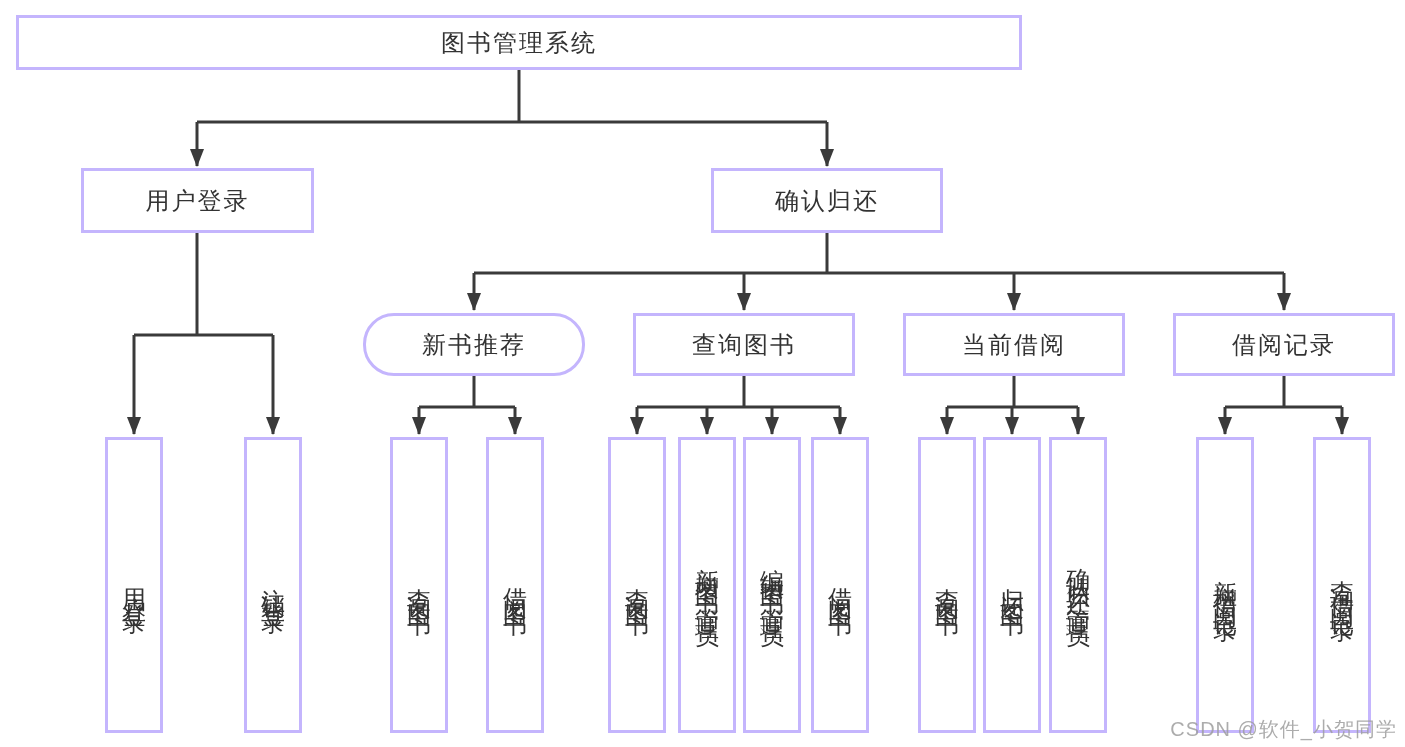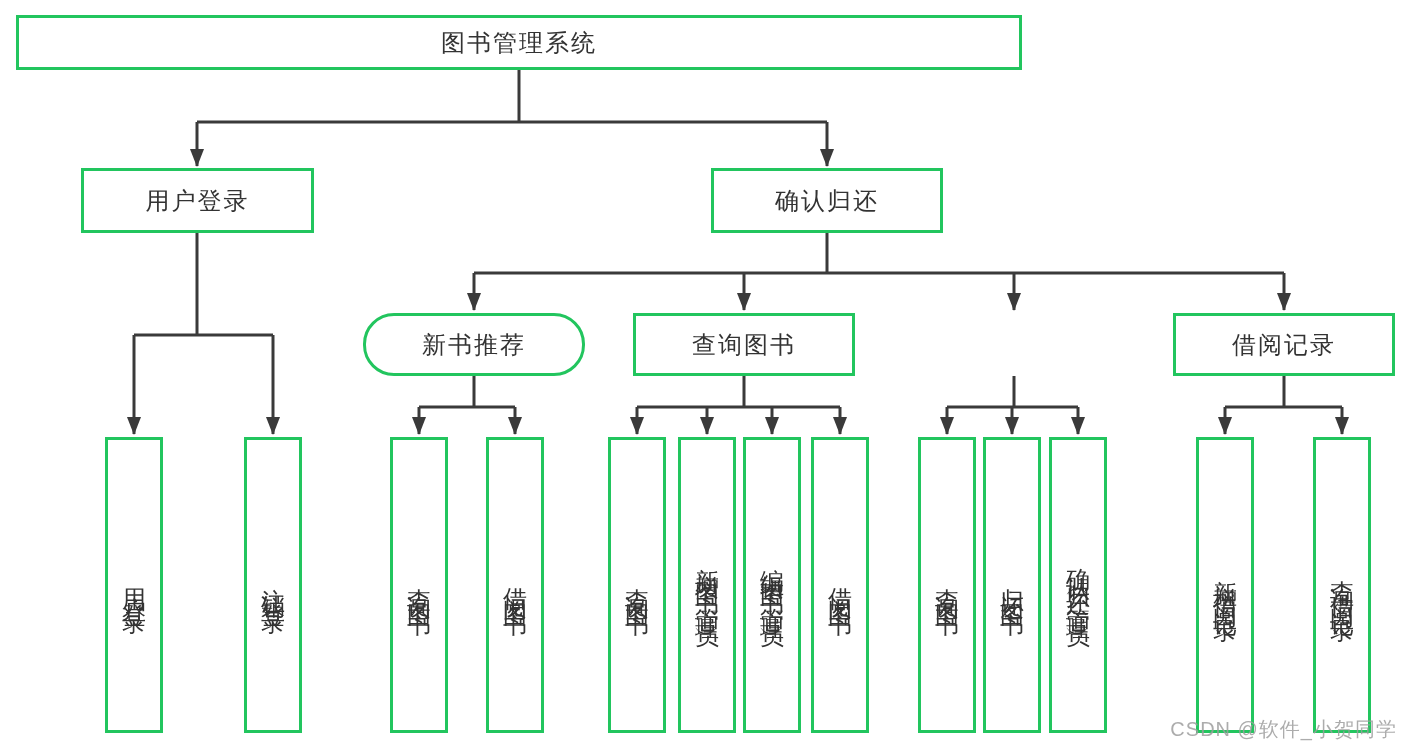--- a/index.html
+++ b/index.html
@@ -17,21 +17,21 @@
   }
   #connectors {
     position: absolute;
     left: 0; top: 0;
     width: 1405px;
     height: 747px;
   }
   .box {
     position: absolute;
     box-sizing: border-box;
-    border: 3px solid #22c55e;
+    border: 3px solid #c4b5fd;
     background: #ffffff;
     display: flex;
     align-items: center;
     justify-content: center;
     color: #333333;
     font-size: 24px;
     letter-spacing: 2px;
     z-index: 2;
   }
   .leaf .lbl {
@@ -109,20 +109,23 @@
   <div class="box" style="left:711px; top:168px; width:232px; height:65px;">
     <span class="lbl">确认归还</span>
   </div>
 
   <div class="box" style="left:363px; top:313px; width:222px; height:63px;border-radius:31px;">
     <span class="lbl">新书推荐</span>
   </div>
   <div class="box" style="left:633px; top:313px; width:222px; height:63px;">
     <span class="lbl">查询图书</span>
   </div>
+  <div class="box" style="left:903px; top:313px; width:222px; height:63px;">
+    <span class="lbl">当前借阅</span>
+  </div>
   <div class="box" style="left:1173px; top:313px; width:222px; height:63px;">
     <span class="lbl">借阅记录</span>
   </div>
 
   <div class="box leaf" style="left:105px; top:437px; width:58px; height:296px;">
     <span class="lbl">用户登录</span>
   </div>
   <div class="box leaf" style="left:244px; top:437px; width:58px; height:296px;">
     <span class="lbl">注销登录</span>
   </div>

